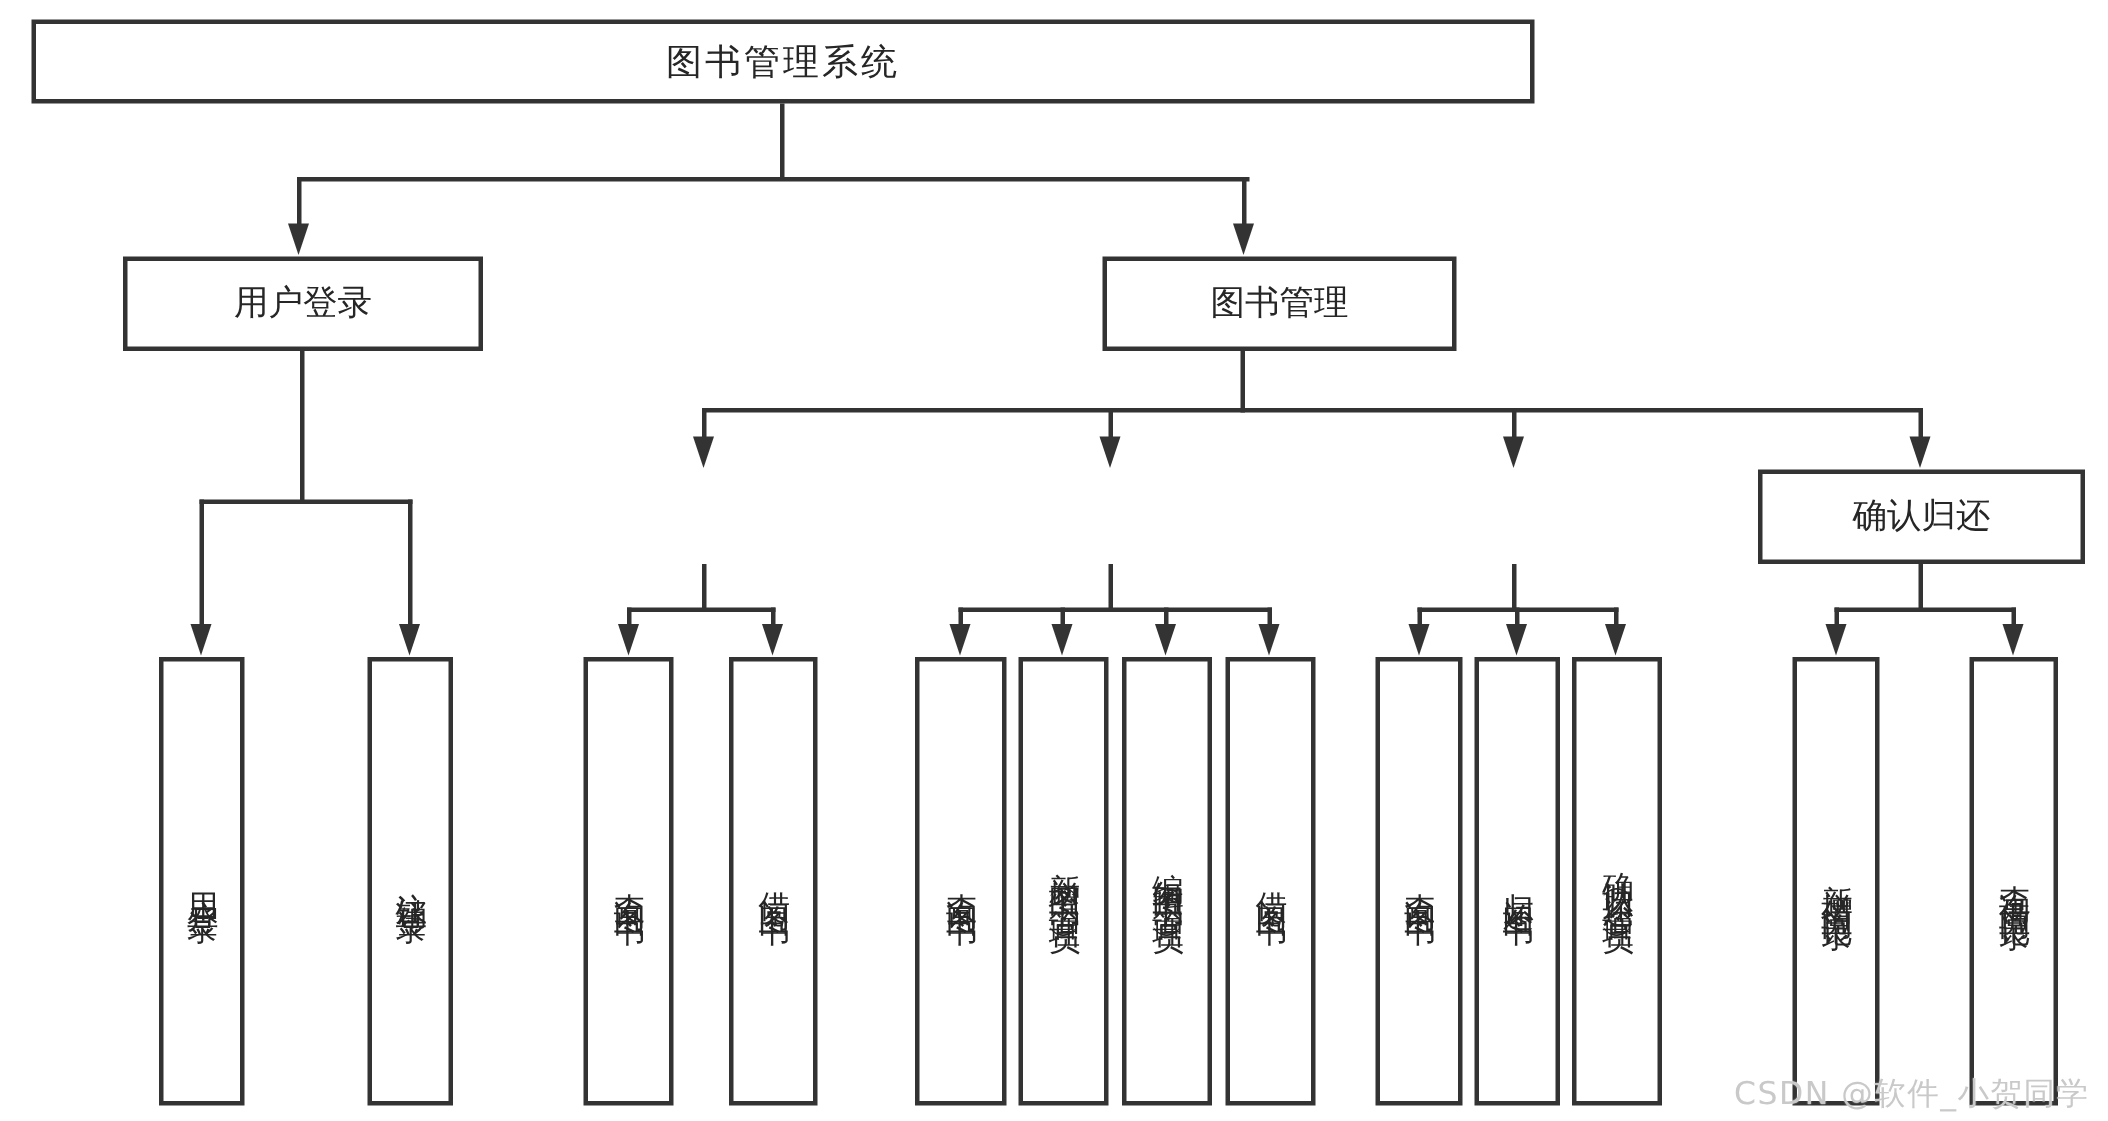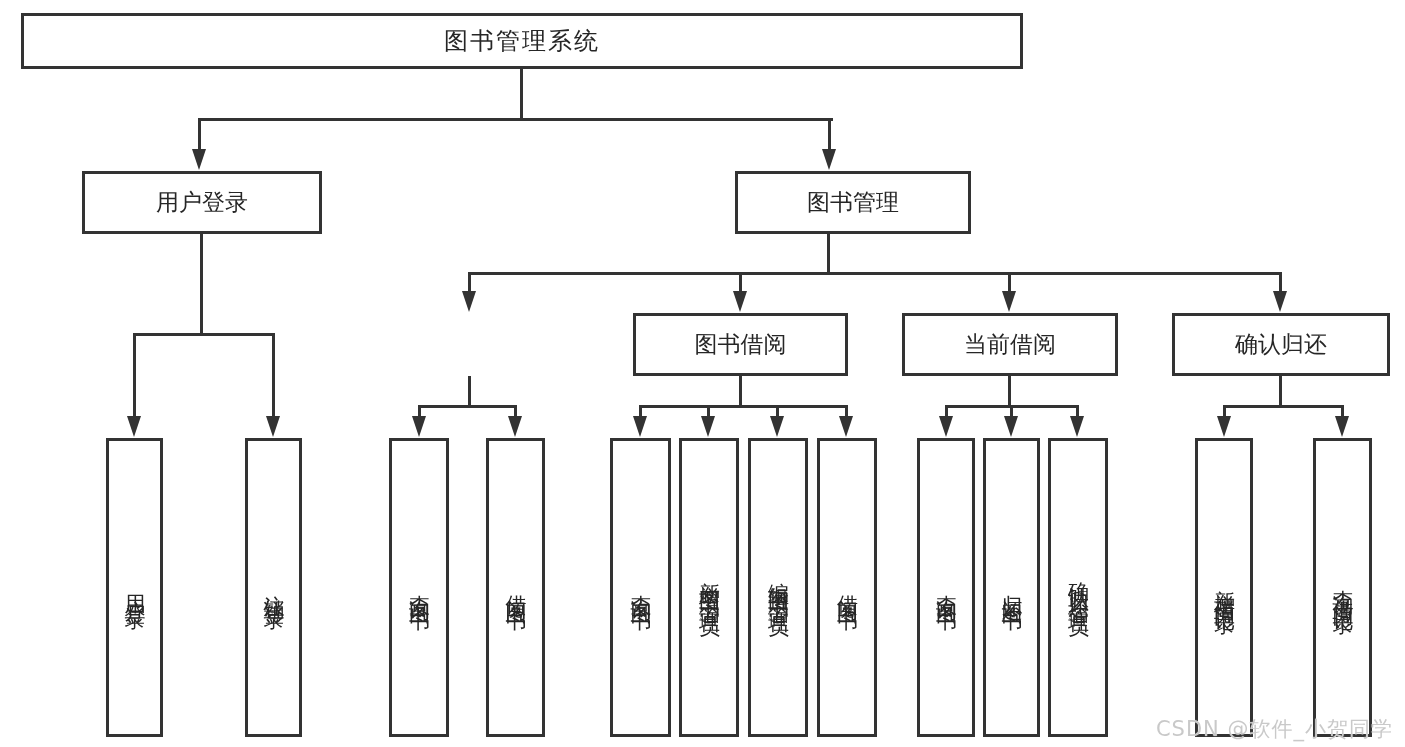--- a/index.html
+++ b/index.html
@@ -63,22 +63,20 @@
   <div class="hline" style="left:468px;top:272px;width:814px;"></div>
   <div class="vline" style="left:468px;top:272px;height:21px;"></div>
   <div class="arrow" style="left:462px;top:291px;"></div>
   <div class="vline" style="left:739px;top:272px;height:21px;"></div>
   <div class="arrow" style="left:733px;top:291px;"></div>
   <div class="vline" style="left:1008px;top:272px;height:21px;"></div>
   <div class="arrow" style="left:1002px;top:291px;"></div>
   <div class="vline" style="left:1279px;top:272px;height:21px;"></div>
   <div class="arrow" style="left:1273px;top:291px;"></div>
 
-  <div class="node h" style="left:633px;top:313px;width:215px;height:63px;">图书借阅</div>
-  <div class="node h" style="left:902px;top:313px;width:216px;height:63px;">当前借阅</div>
   <div class="node h" style="left:1172px;top:313px;width:218px;height:63px;">确认归还</div>
 
   <div class="vline" style="left:468px;top:376px;height:32px;"></div>
   <div class="hline" style="left:418px;top:405px;width:99px;"></div>
   <div class="vline" style="left:418px;top:405px;height:14px;"></div>
   <div class="arrow" style="left:412px;top:416px;"></div>
   <div class="vline" style="left:514px;top:405px;height:14px;"></div>
   <div class="arrow" style="left:508px;top:416px;"></div>
 
   <div class="vline" style="left:739px;top:376px;height:32px;"></div>

